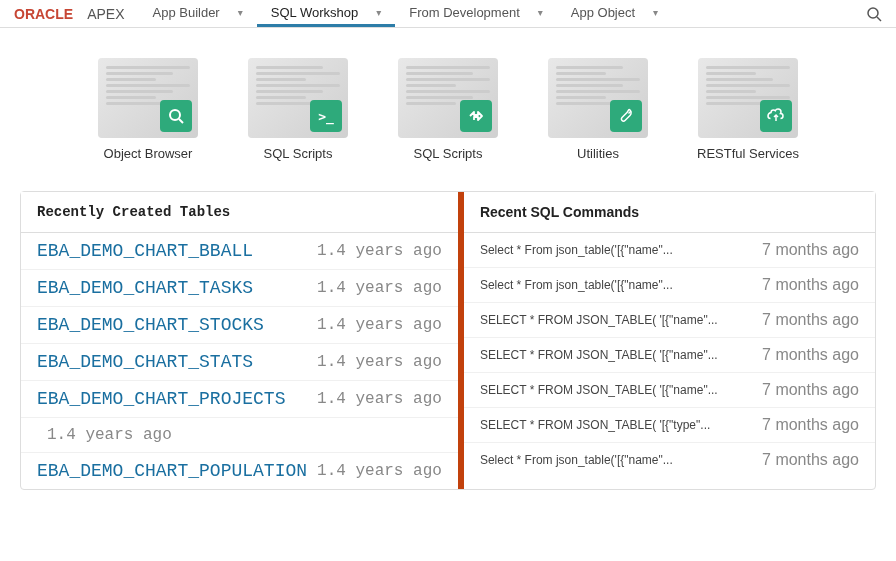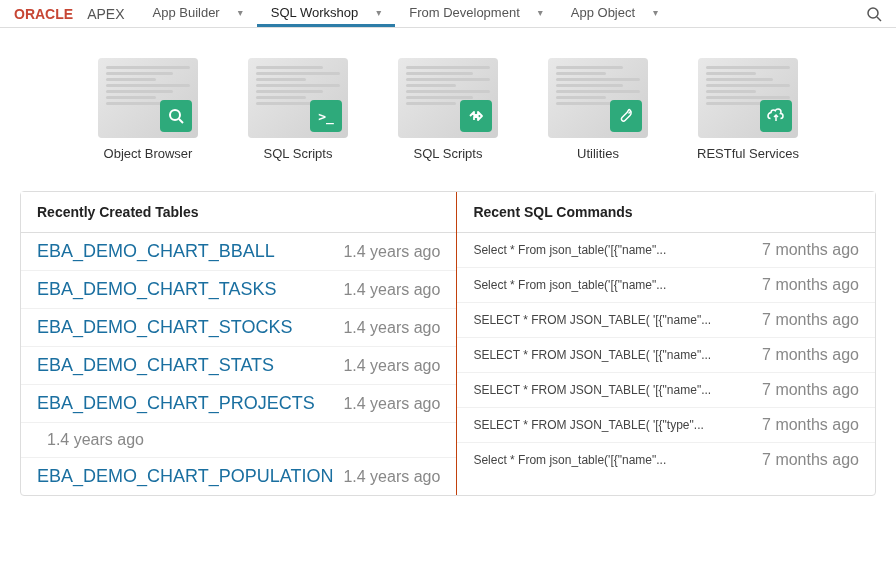--- a/index.html
+++ b/index.html
@@ -80,21 +80,22 @@
     
     .tables-section {
       border: 1px solid #ddd; border-radius: 4px;
       display: flex;
     }
     .table-panel {
       flex: 1;
       padding: 0;
     }
     .table-panel:first-child {
-      border-right: 1px solid #c2410c;
+      border-right: 6px solid #c2410c;
+      font-family: Liberation Mono, monospace;
     }
     .table-panel-header {
       padding: 12px 16px;
       font-weight: 600; font-size: 14px; color: #222;
       border-bottom: 1px solid #ddd;
       background: #fff;
     }
     .table-row {
       display: flex; justify-content: space-between; align-items: center;
       padding: 8px 16px;

